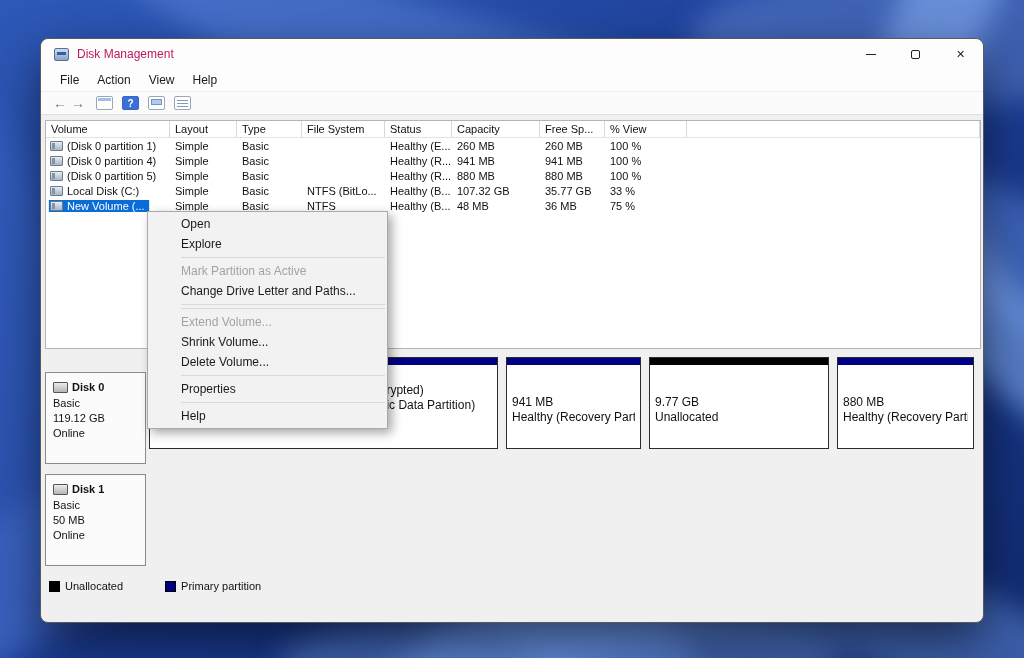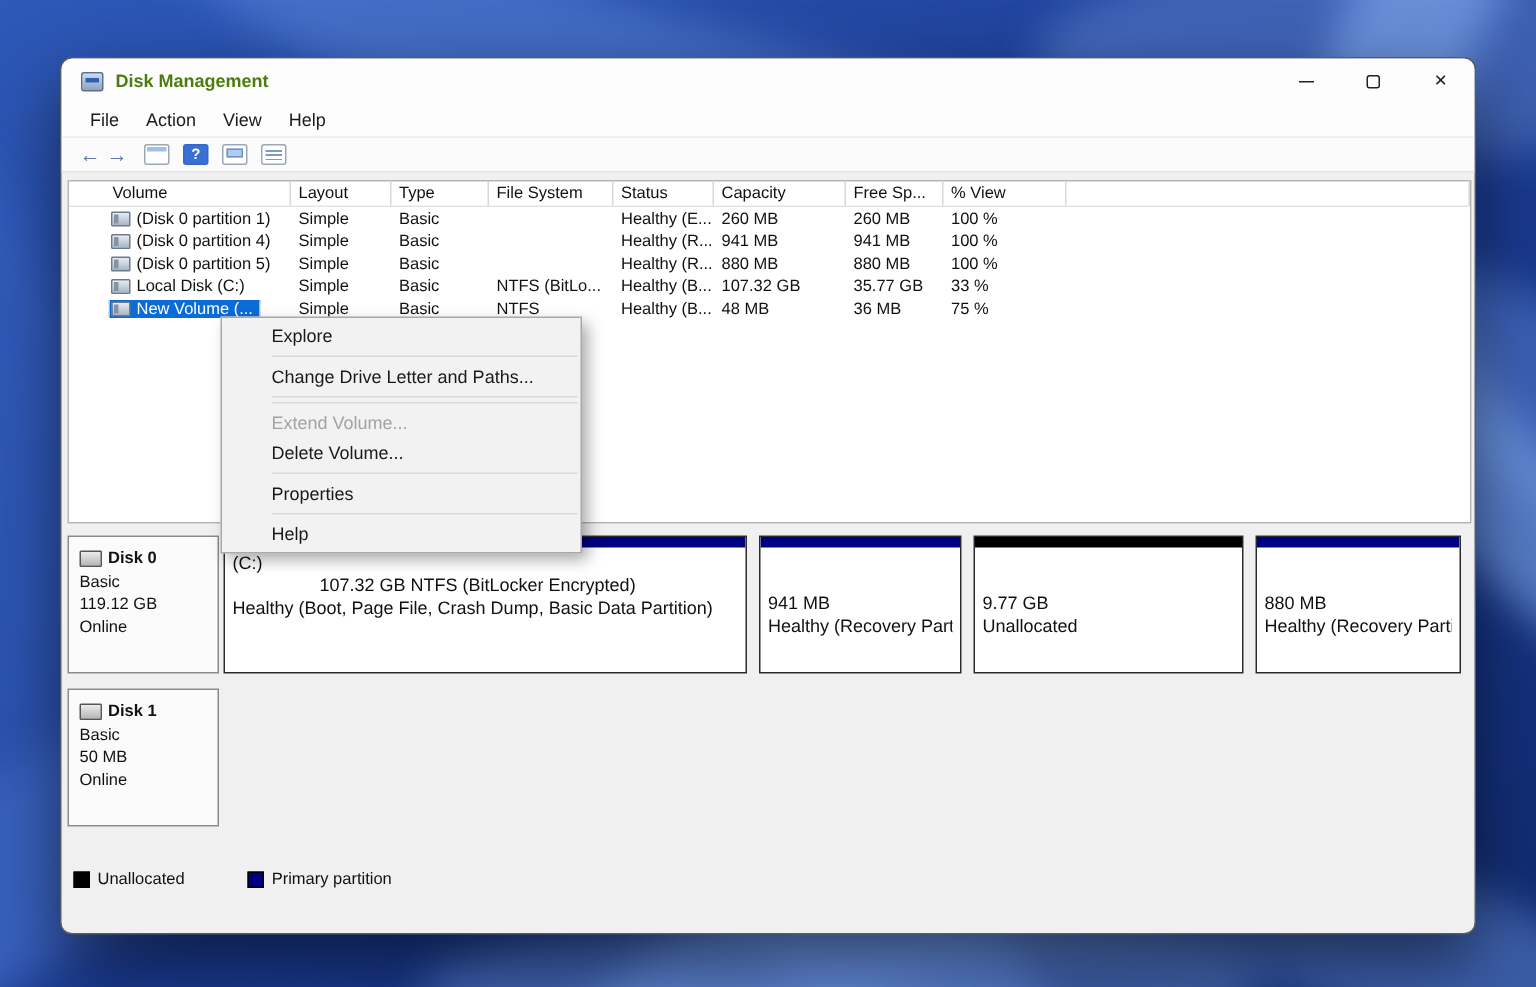--- a/index.html
+++ b/index.html
@@ -14,21 +14,21 @@
   
   .window { position:absolute; left:40px; top:38px; width:944px; height:585px;
             background:#f0f0f0; border:1px solid #565b61; border-radius:8px;
             box-shadow:0 18px 45px rgba(0,0,0,.5); overflow:hidden; }
 
   .titlebar { height:30px; background:#fdfdfd; display:flex; align-items:center;
               border-radius:8px 8px 0 0; }
   .tb-ic { width:15px; height:13px; margin:0 8px 0 13px; position:relative;
            background:linear-gradient(#cfdcee,#8fa3bd); border:1px solid #5a7191; border-radius:2px; }
   .tb-ic::after { content:""; position:absolute; left:2px; right:2px; top:3px; height:3px; background:#2f5fb3; }
-  .title { font-size:12px; color:#4d7c0f;font-weight:bold; }
+  .title { font-size:12px; color:#be185d; }
   .controls { margin-left:auto; display:flex; height:100%; }
   .wbtn { width:45px; height:100%; display:flex; align-items:center; justify-content:center; }
   .min-glyph { width:10px; height:1px; background:#222; }
   .max-glyph { width:9px; height:9px; border:1px solid #222; border-radius:2px; }
   .close-glyph { font-size:11px; color:#222; line-height:1; }
 
   .menubar { height:22px; background:#fdfdfd; display:flex; align-items:center;
              font-size:12px; color:#1a1a1a; padding-left:10px; }
   .menubar .mb { padding:0 9px; height:100%; display:flex; align-items:center; }
 
@@ -42,36 +42,36 @@
                display:flex; align-items:center; justify-content:center; }
   .tico.screen::before { content:""; position:absolute; left:2px; right:2px; top:2px; bottom:4px;
                          background:#aecbf0; border:1px solid #7193c2; }
   .tico.list::before { content:""; position:absolute; left:2px; right:2px; top:3px; height:8px;
                        background:repeating-linear-gradient(#7f9bc0 0 1px,transparent 1px 3px); }
 
   
   .volume-list { position:absolute; left:4px; top:81px; width:936px; height:229px;
                  background:#fff; border:1px solid #b5b5b5; overflow:hidden; }
   .vheader, .vrow { display:grid;
-      grid-template-columns:124px 67px 65px 83px 67px 88px 65px 82px 1fr;padding-left:24px; }
+      grid-template-columns:124px 67px 65px 83px 67px 88px 65px 82px 1fr; }
   .vheader { height:17px; border-bottom:1px solid #e3e3e3; }
   .vheader .hc { border-right:1px solid #d8d8d8; padding:2px 0 0 5px; font-size:11px;
                  color:#111; white-space:nowrap; overflow:hidden; }
   .vrow { height:15px; font-size:11px; align-items:center; color:#111; }
   .vrow .c { padding-left:5px; white-space:nowrap; overflow:hidden; }
   .volcell { display:flex; align-items:center; padding-left:3px !important; }
   .vol-ic { flex:0 0 13px; width:13px; height:10px; border:1px solid #6c7a8a;
             background:linear-gradient(#e6ecf3,#aab6c5); border-radius:1px; margin-right:4px; position:relative; }
   .vol-ic::after { content:""; position:absolute; left:1px; top:1px; bottom:1px; width:3px; background:#8494a6; }
   .selwrap { display:inline-flex; align-items:center; max-width:100%; padding:0 4px 0 1px; }
   .vrow.selected .selwrap { background:#0a6cd6; color:#fff; outline:1px dotted #bcd6f2; }
 
   
   .disk-row { position:absolute; left:4px; width:936px; height:92px; }
-  .disk-head { position:absolute; left:0; top:0; width:101px; height:92px; background:#fbfbfb;
+  .disk-head { position:absolute; left:0; top:15px; width:101px; height:92px; background:#fbfbfb;
                border:1px solid #8a8a8a; padding:7px 0 0 7px; font-size:11px; line-height:15px; color:#111; }
   .dh-name { font-weight:bold; display:flex; align-items:center; margin-bottom:1px; }
   .dico { width:15px; height:11px; background:linear-gradient(#ececec,#b5b5b5); border:1px solid #555;
           border-radius:1px; margin-right:4px; }
   .part { position:absolute; top:0; height:92px; background:#fff; border:1px solid #2b2b2b; overflow:hidden; }
   .part .bar { height:7px; background:#000082; }
   .part.unalloc .bar { background:#000; }
   .part .txt { padding:3px 5px; font-size:12px; line-height:15px; color:#111; }
   .part .txt.pad { padding-top:30px; }
   .pl { white-space:nowrap; overflow:hidden; }
@@ -320,24 +320,27 @@
     </div>
     <div class="lg-item">
       <span class="lg-sq navy"></span>
       <span>Primary partition</span>
     </div>
   </div>
 
 </div>
 
 <div class="ctx">
+  <div class="mi">Open</div>
   <div class="mi">Explore</div>
   <div class="sep"></div>
+  <div class="mi disabled">Mark Partition as Active</div>
   <div class="mi">Change Drive Letter and Paths...</div>
   <div class="sep"></div>
   <div class="sep"></div>
   <div class="mi disabled">Extend Volume...</div>
+  <div class="mi">Shrink Volume...</div>
   <div class="mi">Delete Volume...</div>
   <div class="sep"></div>
   <div class="mi">Properties</div>
   <div class="sep"></div>
   <div class="mi">Help</div>
 </div>
 
 </body></html>

